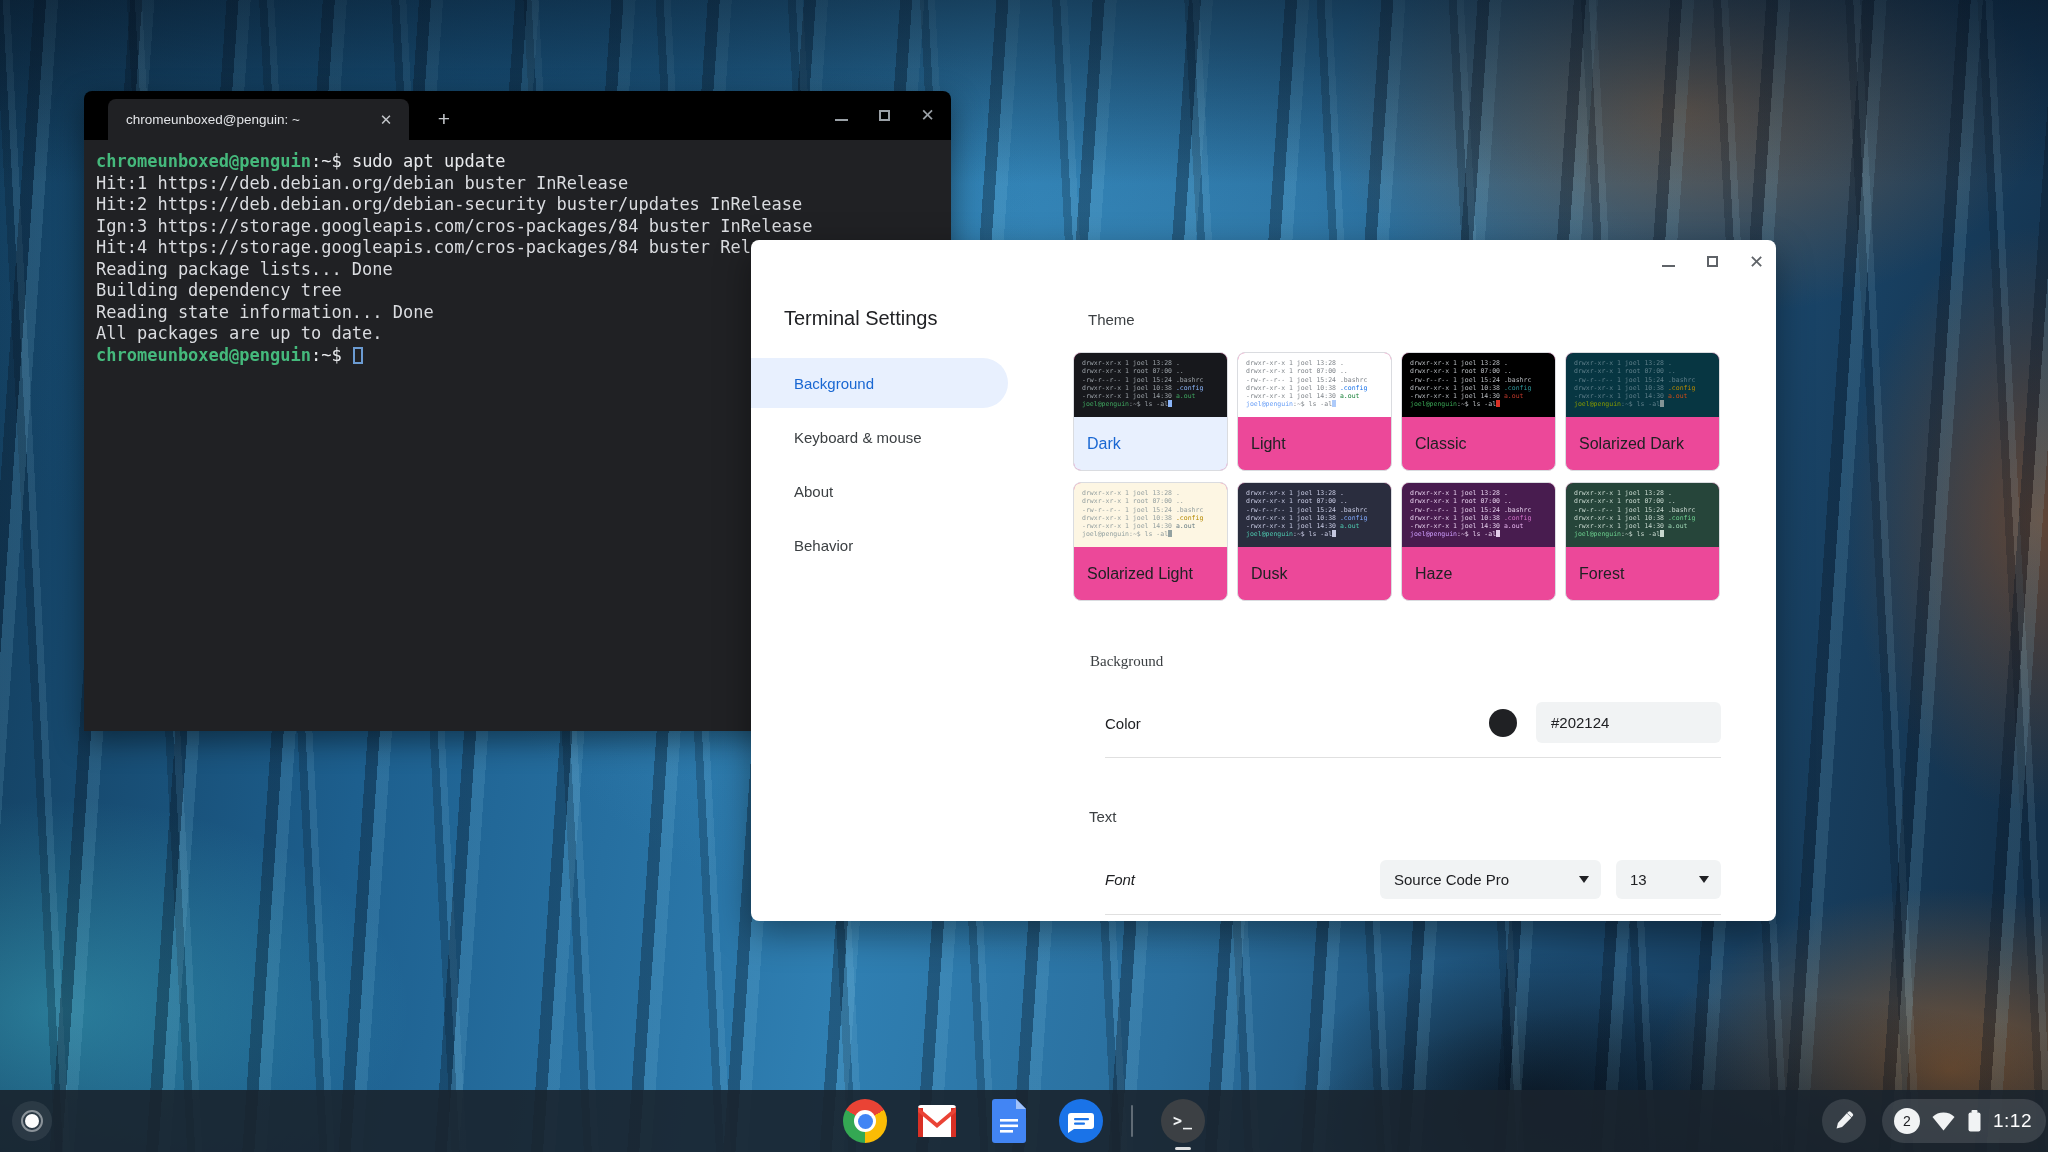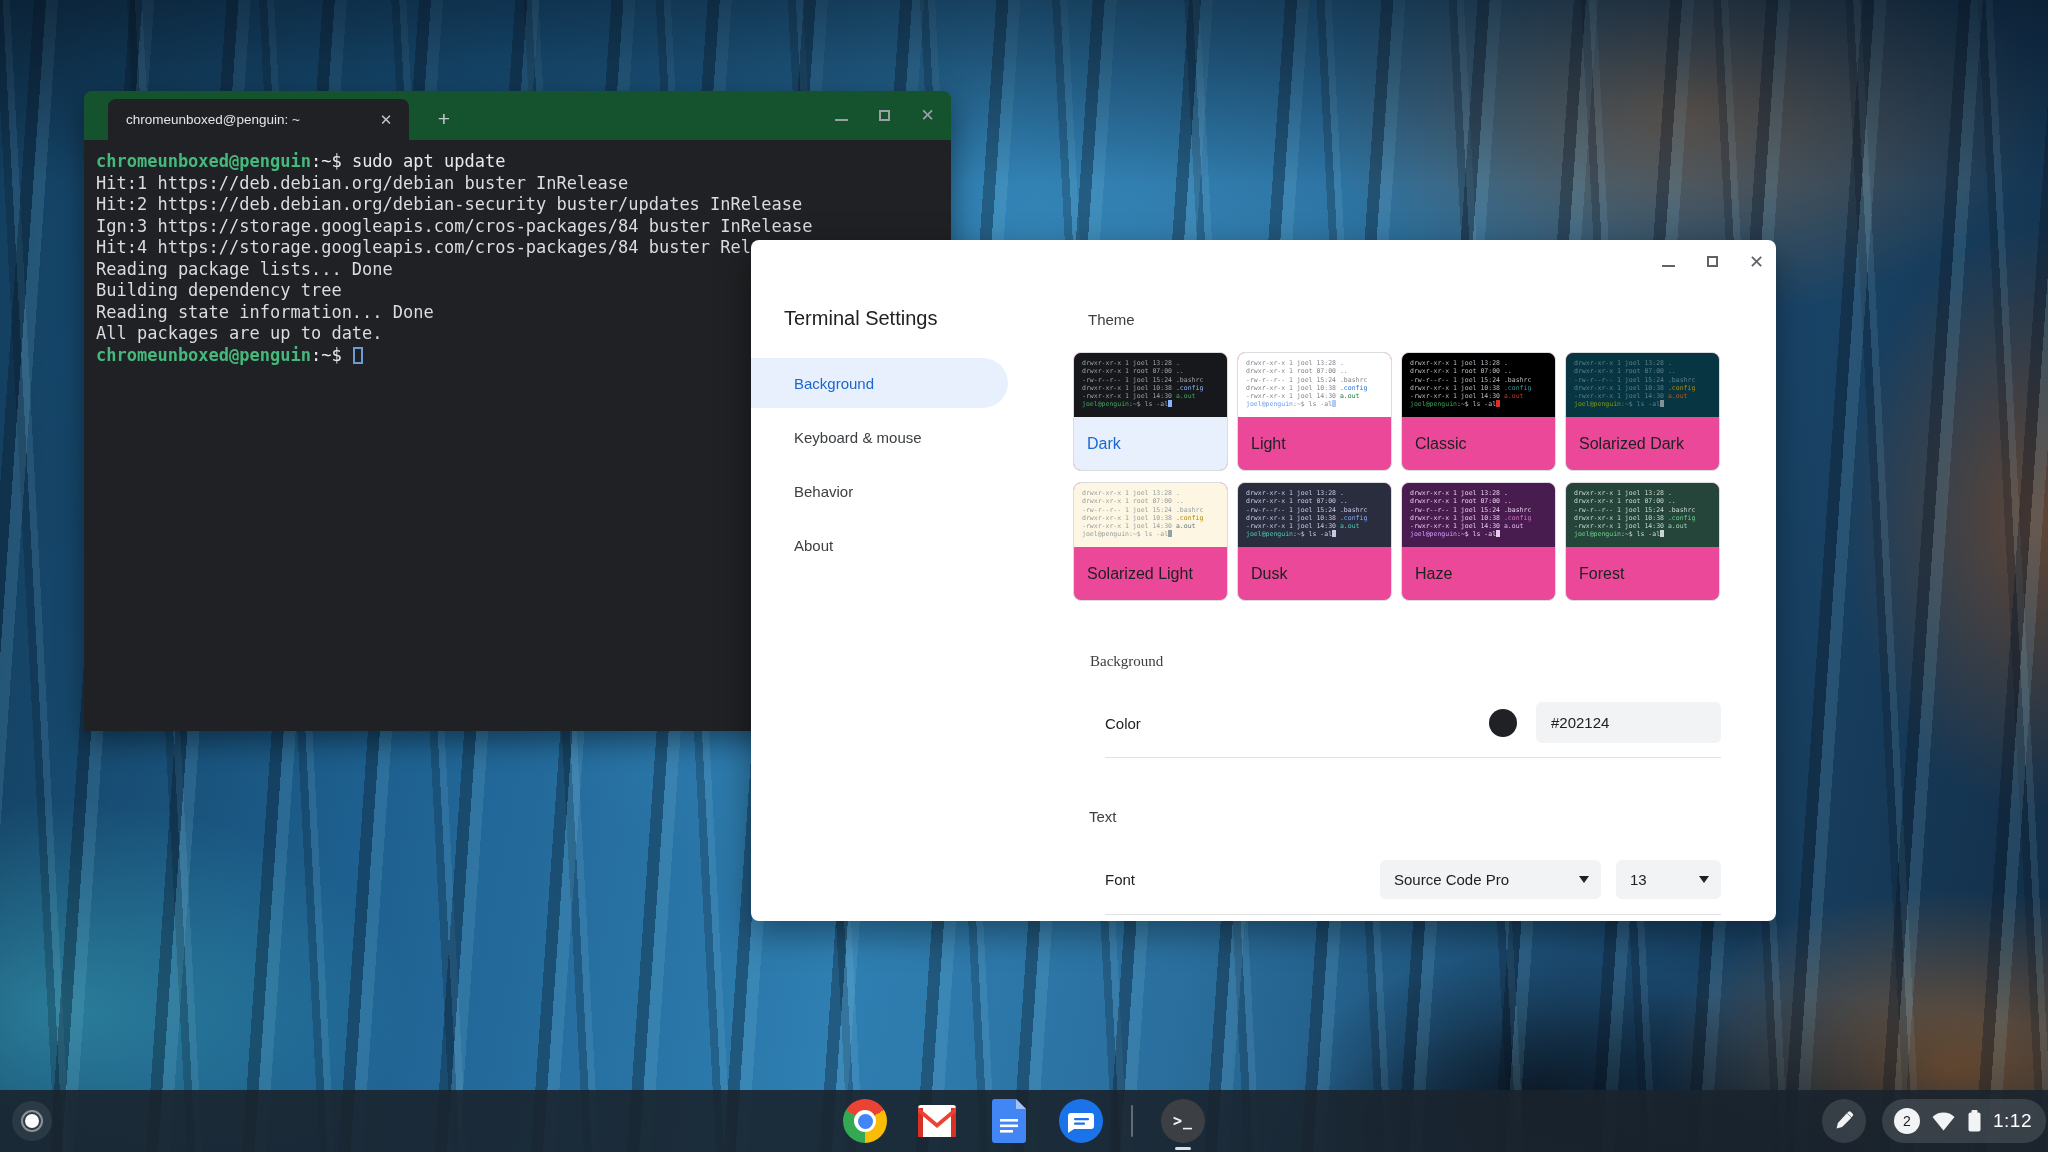--- a/index.html
+++ b/index.html
@@ -29,21 +29,21 @@
     background:
       linear-gradient(180deg, rgba(5,15,28,.55), transparent 16%),
       radial-gradient(ellipse 700px 260px at 85% 102%, rgba(4,9,16,.7), transparent 70%);
   }
 
   
   .terminal-window {
     position:absolute; left:84px; top:91px; width:867px; height:640px;
     border-radius:8px 8px 0 0; box-shadow:0 10px 30px rgba(0,0,0,.45); overflow:hidden;
   }
-  .term-titlebar { position:relative; height:49px; background:#14532d; }
+  .term-titlebar { position:relative; height:49px; background:#000000; }
   .term-tab {
     position:absolute; left:24px; top:8px; width:301px; height:41px;
     background:#202124; border-radius:8px 8px 0 0;
     display:flex; align-items:center; padding:0 12px 0 18px;
   }
   .term-tab-title { color:#e2e4e7; font-size:13.5px; flex:1; white-space:nowrap; overflow:hidden; }
   .tab-close { color:#c3c6ca; font-size:15px; width:22px; height:22px; display:flex; align-items:center; justify-content:center; cursor:default; }
   .new-tab { position:absolute; left:346px; top:14px; width:28px; height:28px; color:#c3c6ca; font-size:21px; display:flex; align-items:center; justify-content:center; }
   .term-controls { position:absolute; right:14px; top:0; height:49px; display:flex; align-items:center; gap:24px; }
   .wc { width:19px; height:19px; display:flex; align-items:center; justify-content:center; }
@@ -166,22 +166,22 @@
     <span class="wc wc-max">
         <i></i>
       </span>
     <span class="wc wc-close">✕</span>
   </div>
 
   <div class="set-title">Terminal Settings</div>
   <div class="nav" id="settings-nav">
       <div class="nav-item active">Background</div>
       <div class="nav-item">Keyboard &amp; mouse</div>
+      <div class="nav-item">About</div>
       <div class="nav-item">Behavior</div>
-      <div class="nav-item">About</div>
     </div>
 
   <div class="section-label" style="left:337px; top:71px;">Theme</div>
   <div class="theme-grid" id="theme-grid">
       <div class="theme-card selected">
         <div class="theme-preview" style="background: rgb(23, 24, 28); color: rgb(154, 160, 166);"><div><span>drwxr-xr-x 1 joel 13:28 .</span></div><div><span>drwxr-xr-x 1 root 07:00 ..</span></div><div><span>-rw-r--r-- 1 joel 15:24 .bashrc</span></div><div><span>drwxr-xr-x 1 joel 10:38 </span><span style="color: rgb(138, 180, 248);">.config</span></div><div><span>-rwxr-xr-x 1 joel 14:30 </span><span style="color: rgb(63, 165, 95);">a.out</span></div><div><span style="color: rgb(63, 165, 95);">joel@penguin</span><span>:~$ ls -al</span><span class="mini-cursor" style="background: rgb(138, 180, 248);"></span></div></div>
         <div class="theme-label">Dark</div>
       </div>
       <div class="theme-card">
         <div class="theme-preview" style="background: rgb(255, 255, 255); color: rgb(128, 134, 139);"><div><span>drwxr-xr-x 1 joel 13:28 .</span></div><div><span>drwxr-xr-x 1 root 07:00 ..</span></div><div><span>-rw-r--r-- 1 joel 15:24 .bashrc</span></div><div><span>drwxr-xr-x 1 joel 10:38 </span><span style="color: rgb(26, 115, 232);">.config</span></div><div><span>-rwxr-xr-x 1 joel 14:30 </span><span style="color: rgb(24, 128, 56);">a.out</span></div><div><span style="color: rgb(102, 157, 246);">joel@penguin</span><span>:~$ ls -al</span><span class="mini-cursor" style="background: rgb(174, 203, 250);"></span></div></div>
@@ -213,21 +213,21 @@
       </div>
     </div>
 
   <div class="section-label" style="left:339px; top:413px;font-family:Liberation Serif, serif;">Background</div>
   <div class="row-label" style="left:354px; top:475px;">Color</div>
   <div class="color-swatch" id="color-swatch" style="background: rgb(32, 33, 36);"></div>
   <div class="color-field">#202124</div>
   <div class="divider" style="top:517px;"></div>
 
   <div class="section-label" style="left:338px; top:568px;">Text</div>
-  <div class="row-label" style="left:354px; top:631px;">Font</div>
+  <div class="row-label" style="left:354px; top:631px;font-style:italic;">Font</div>
   <div class="select" style="left:629px; width:221px;">
     <span>Source Code Pro</span>
     <span class="sel-caret"></span>
   </div>
   <div class="select" style="left:865px; width:105px;">
     <span>13</span>
     <span class="sel-caret"></span>
   </div>
   <div class="divider" style="top:674px;"></div>
 </div>

